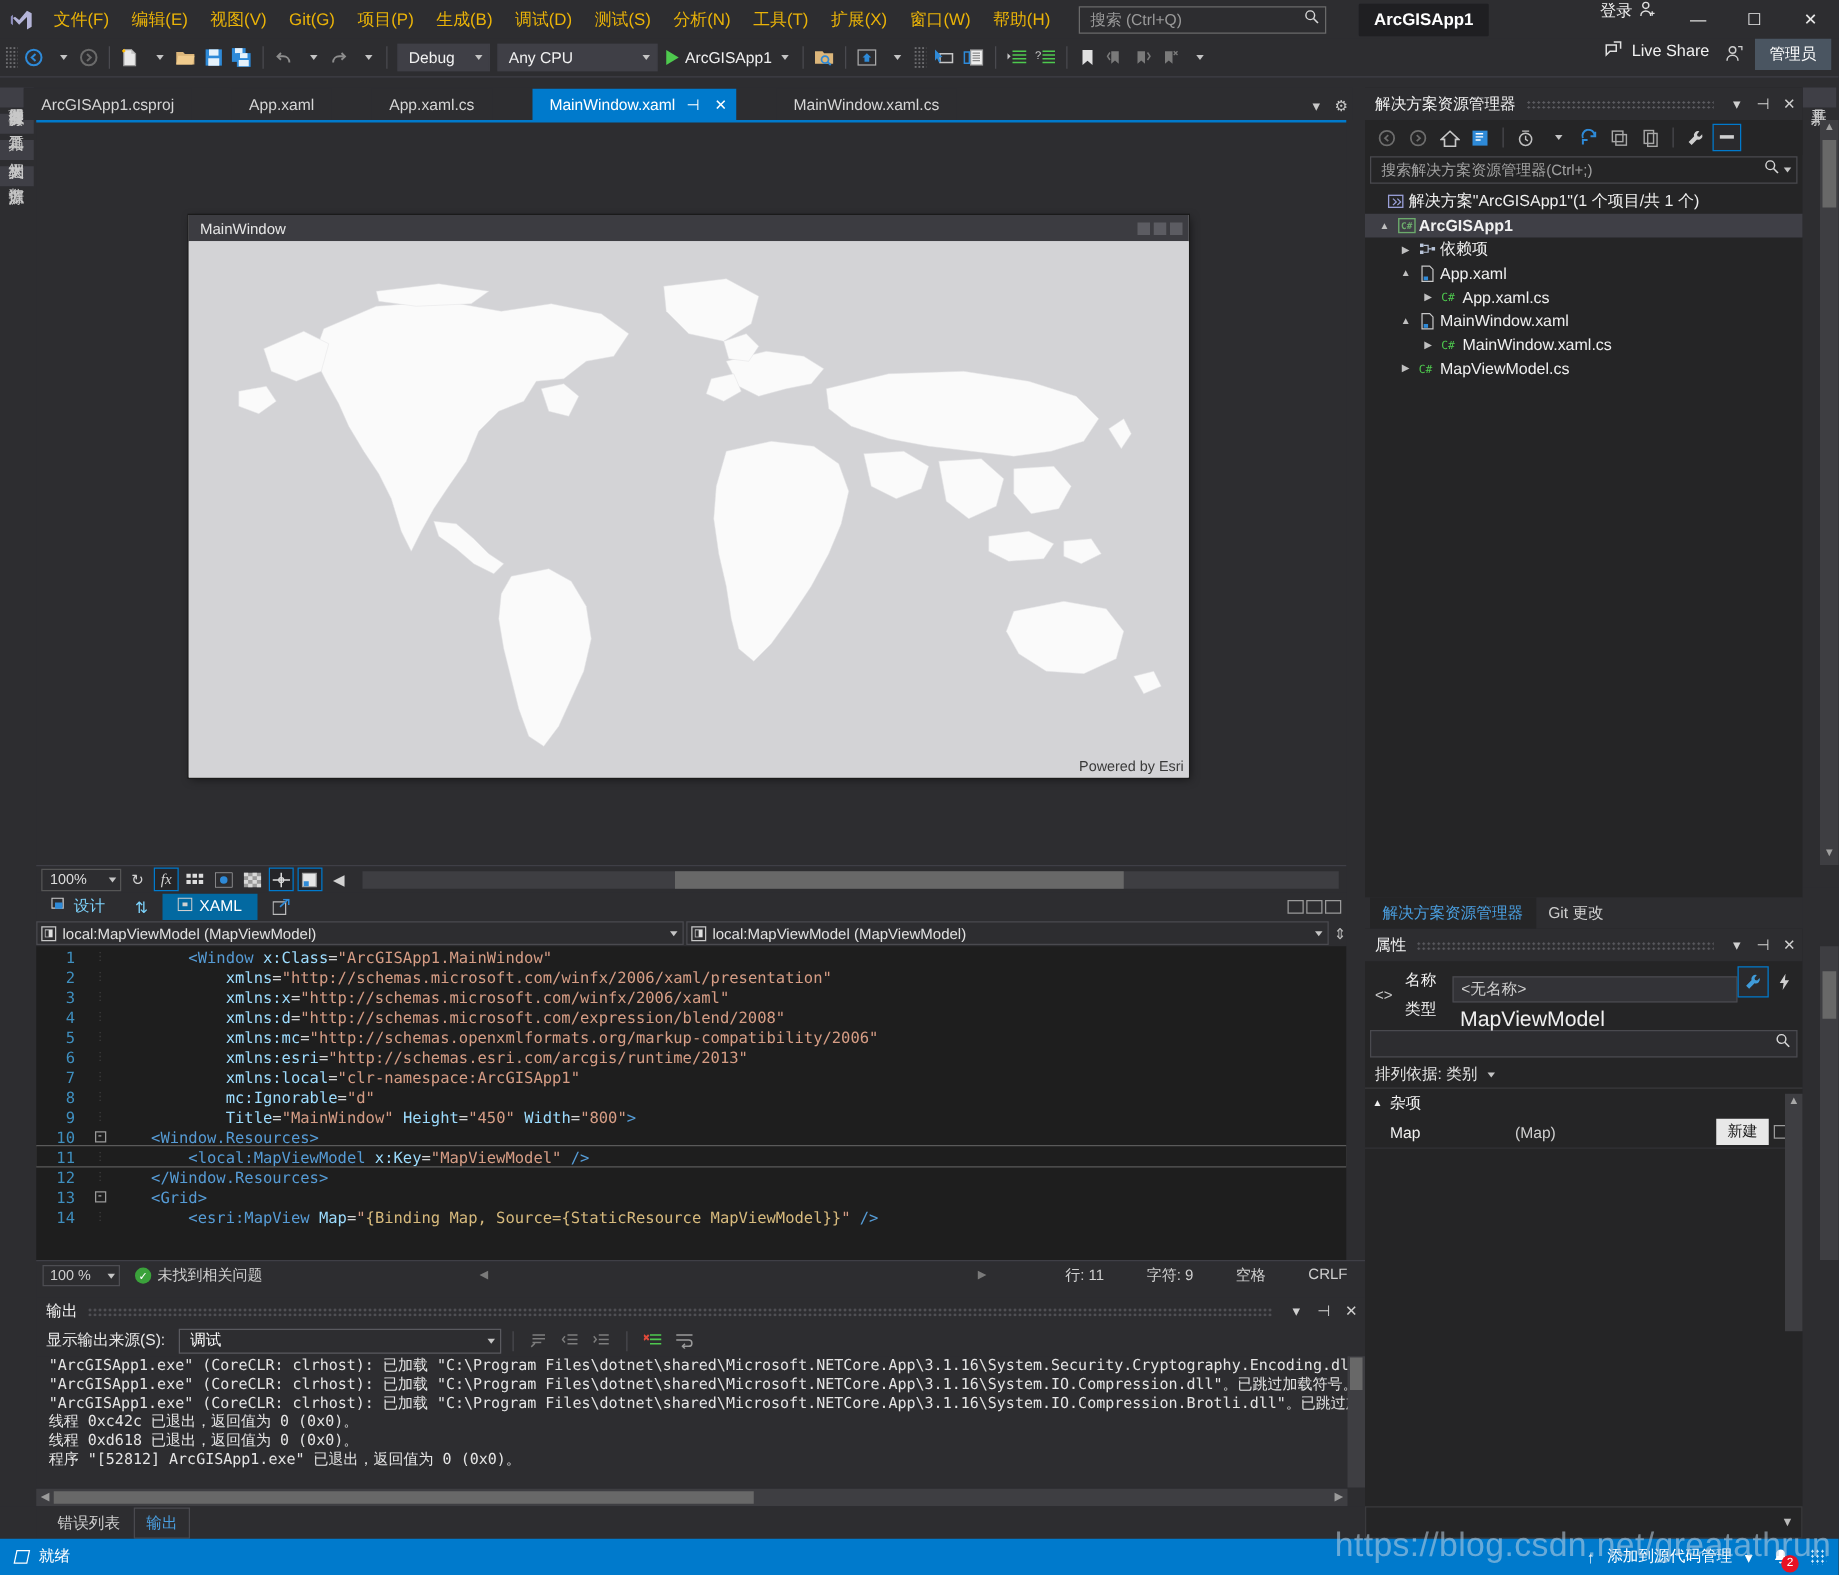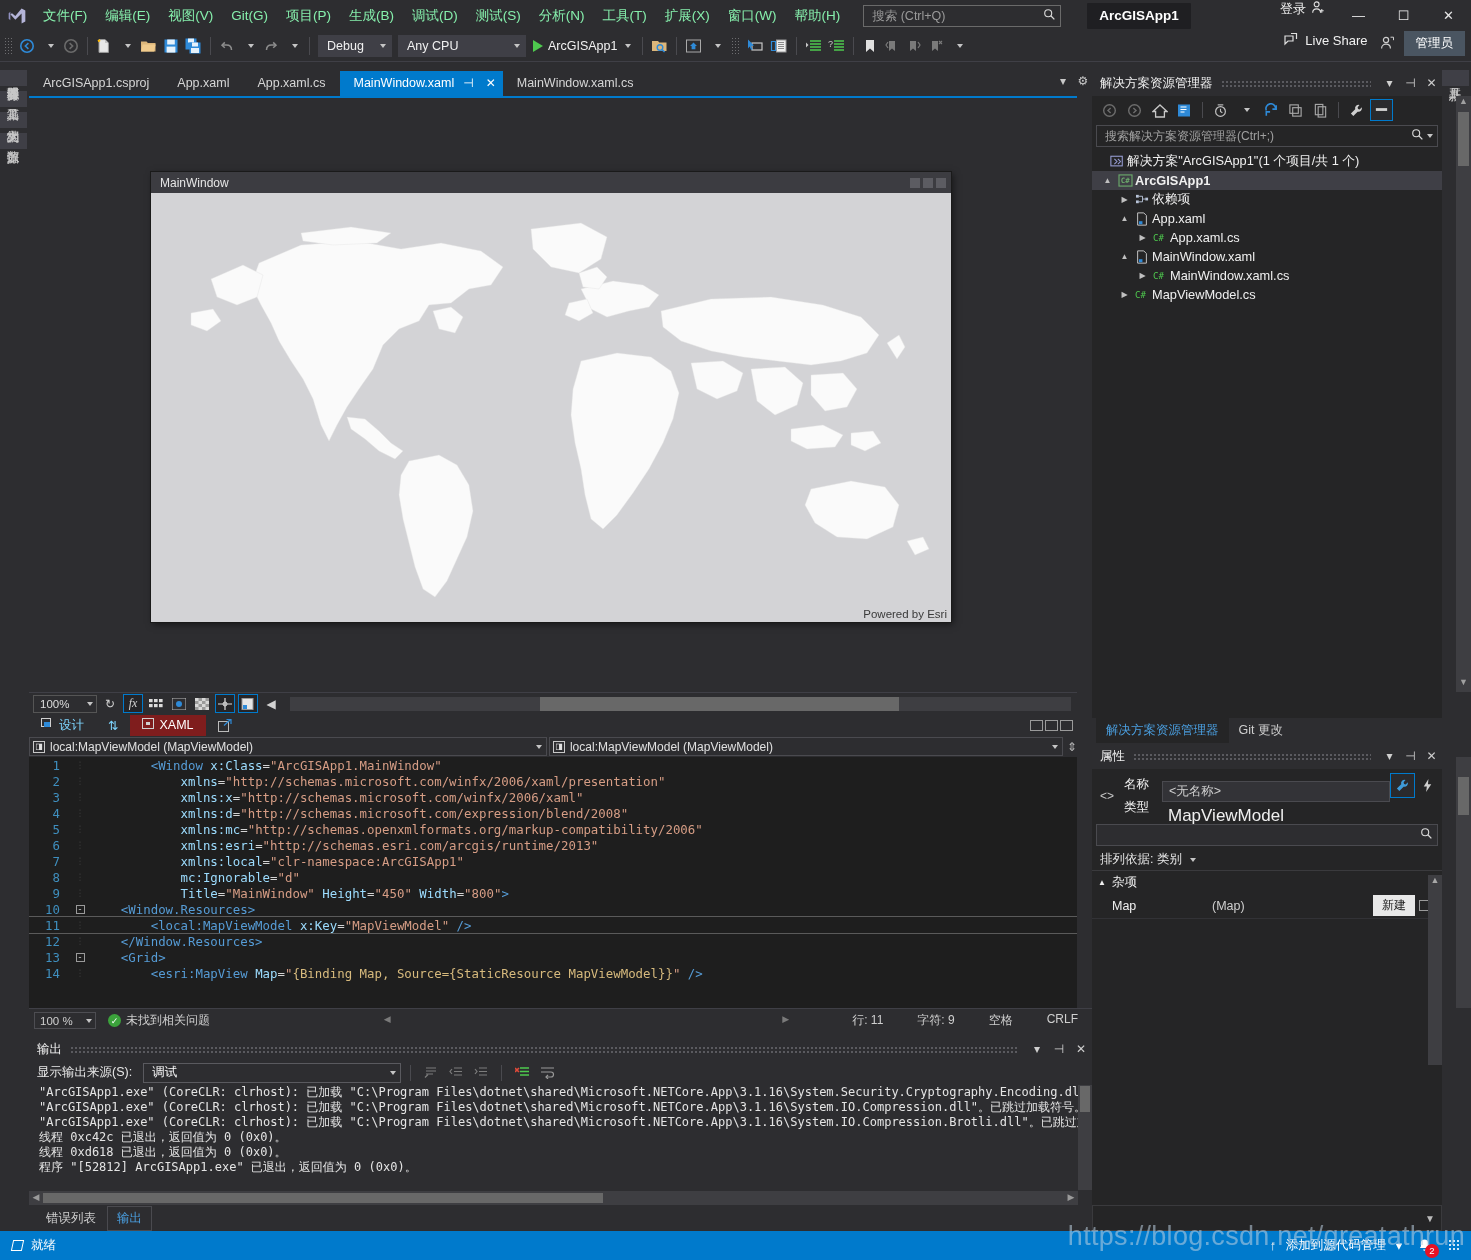--- a/index.html
+++ b/index.html
@@ -25,21 +25,21 @@
     display: flex; align-items: center;
   }
   .vs-logo {
     width: 34px; height: 31px; display: flex; align-items: center; justify-content: center;
   }
   .menu {
     display: flex; align-items: center; height: 31px;
   }
   .menu-item {
     padding: 0 9px; height: 31px; line-height: 31px;
-    font-size: 13.5px; color: #86efac; white-space: nowrap; cursor: default;
+    font-size: 13.5px; color: #eab308; white-space: nowrap; cursor: default;
   }
   .search-box {
     margin-left: 14px;
     width: 198px; height: 22px;
     background: #2d2d30;
     border: 1px solid #6a6a6a;
     display: flex; align-items: center;
     padding: 0 4px 0 6px;
   }
   .search-box input {
@@ -108,22 +108,22 @@
     width: 27px;
     letter-spacing: 0px;
   }
   .vtabs-right {
     position: absolute; right: 0; top: 70px; width: 29px; height: 640px;
     background: #2d2d30;
   }
 
   
   .tabstrip {
-    position: absolute; left: 29px; top: 70px; width: 1063px; height: 26px;
-    background: #2d2d30; display: flex; align-items: center;
+    position: absolute; left: 19px; top: 70px; width: 1063px; height: 26px;
+    background: #2d2d30; display: flex; align-items: flex-end; gap: 32px;
   }
   .doctab {
     height: 25px; display: flex; align-items: center; gap: 6px;
     padding: 0 14px; font-size: 12.5px; color: #d6d6d6;
     background: #2d2d30; white-space: nowrap;
   }
   .doctab.active { background: #007acc; color: #ffffff; padding-right: 4px; }
   .doctab .pin, .doctab .x { font-size: 12px; padding: 0 3px; color: #fff; }
   .tabstrip-right { margin-left: auto; display: flex; align-items: center; gap: 2px; padding-bottom: 4px; }
   .tabstrip-right .ic { width: 18px; text-align: center; color: #c8c8c8; font-size: 12px; }
@@ -175,21 +175,21 @@
   .zb-scroll { flex: 1; height: 14px; margin: 0 6px; background: #3e3e42; position: relative; }
   .zb-scroll i { position: absolute; left: 32%; top: 0; width: 46%; height: 14px; background: #686868; }
 
   
   .dx-tabs {
     position: absolute; left: 29px; top: 714px; width: 1048px; height: 22px;
     background: #2d2d30; display: flex; align-items: center;
   }
   .dx-tab { height: 21px; display: flex; align-items: center; gap: 5px; padding: 0 12px;
             font-size: 12.5px; color: #7dd3fc; }
-  .dx-tab.active { background: #7f1d1d; color: #fff; }
+  .dx-tab.active { background: #0369a1; color: #fff; }
   .dx-right { margin-left: auto; display: flex; gap: 2px; padding-right: 4px; }
   .dx-right i { width: 13px; height: 11px; border: 1px solid #9a9a9a; display: block; }
 
   
   .splitbar {
     position: absolute; left: 29px; top: 736px; width: 1048px; height: 21px;
     background: #2d2d30; display: flex; align-items: center;
   }
   .split-combo {
     height: 19px; background: #2d2d30; border: 1px solid #4a4a4f;

